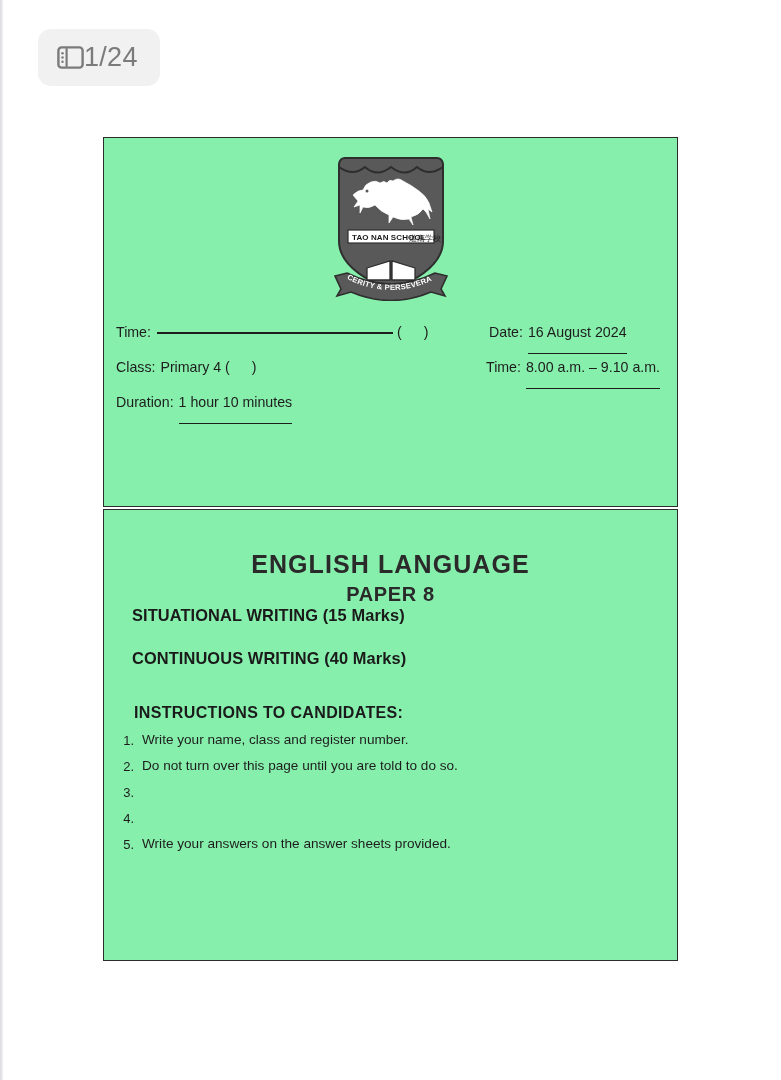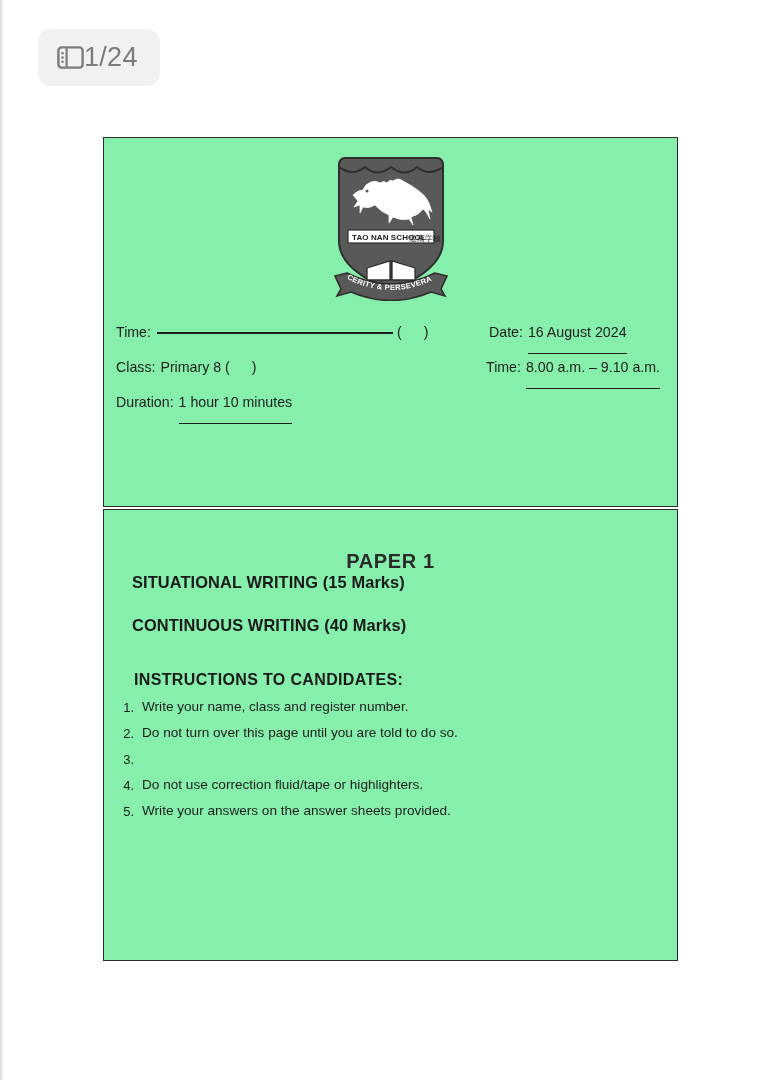--- a/index.html
+++ b/index.html
@@ -293,21 +293,21 @@
         </span>
         <span class="field-right">
           <span class="field-label">Date:</span>
           <span class="field-value">16 August 2024</span>
         </span>
       </div>
 
       <div class="field-row">
         <span class="field-left">
           <span class="field-label">Class:</span>
-          <span style="margin-left:5px">Primary 8 (</span>
+          <span style="margin-left:5px">Primary 4 (</span>
           <span class="paren-gap"></span>
           <span class="paren">)</span>
         </span>
         <span class="field-right" style="left:370px">
           <span class="field-label">Time:</span>
           <span class="field-value">8.00 a.m. – 9.10 a.m.</span>
         </span>
       </div>
 
       <div class="field-row">
@@ -316,21 +316,22 @@
           <span class="field-value">1 hour 10 minutes</span>
         </span>
       </div>
 
     </div>
   </div>
 
   <div class="doc-box body-box">
 
     <div class="paper-title">
-      <div class="line2">PAPER 1</div>
+      <div class="line1">ENGLISH LANGUAGE</div>
+      <div class="line2">PAPER 8</div>
     </div>
 
     <div class="components">
       <div class="component-item">SITUATIONAL WRITING (15 Marks)</div>
       <div class="component-item">CONTINUOUS WRITING (40 Marks)</div>
     </div>
 
     <div class="instructions">
       <div class="instructions-heading">INSTRUCTIONS TO CANDIDATES:</div>
       <ol class="instruction-list">
@@ -340,21 +341,20 @@
         </li>
         <li class="instruction-item">
           <span class="instruction-num">2.</span>
           <span class="instruction-text">Do not turn over this page until you are told to do so.</span>
         </li>
         <li class="instruction-item">
           <span class="instruction-num">3.</span>
         </li>
         <li class="instruction-item">
           <span class="instruction-num">4.</span>
-          <span class="instruction-text">Do not use correction fluid/tape or highlighters.</span>
         </li>
         <li class="instruction-item">
           <span class="instruction-num">5.</span>
           <span class="instruction-text">Write your answers on the answer sheets provided.</span>
         </li>
       </ol>
     </div>
 
   </div>
 </div>

